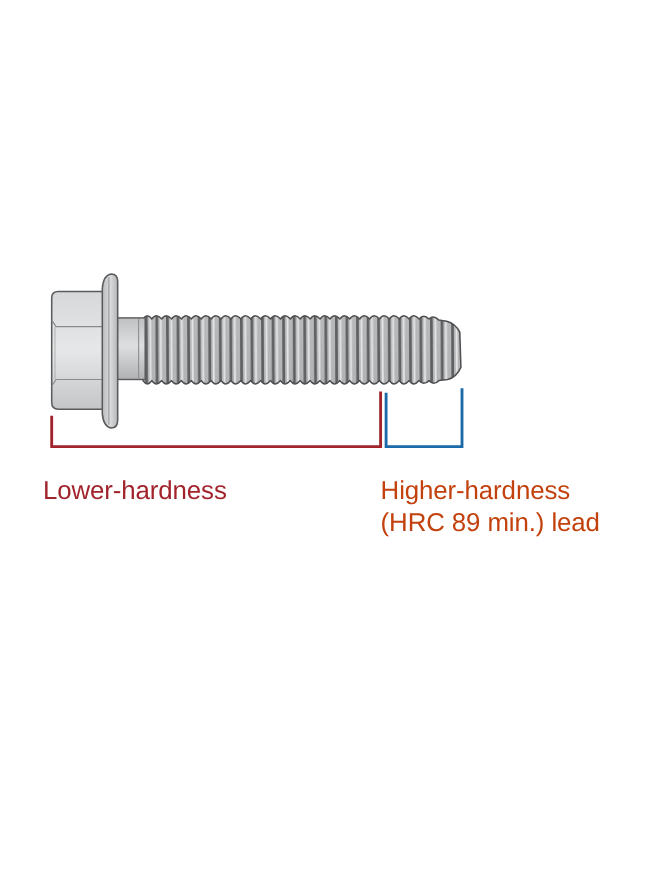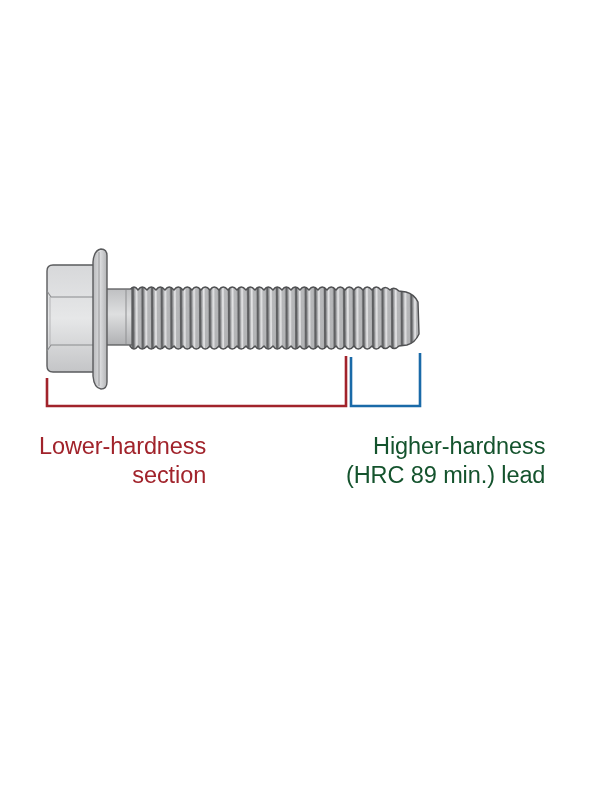--- a/index.html
+++ b/index.html
@@ -25,21 +25,20 @@
       position: absolute;
       left: 0;
       top: 0;
     }
     .label {
       position: absolute;
       font-size: 23.5px;
       line-height: 29px;
       font-weight: normal;
       letter-spacing: -0.1px;
-      text-align: right;
     }
     .label span {
       display: block;
       white-space: nowrap;
     }
     .label-lower {
       left: 39px;
       top: 432px;
     }
     .label-higher {
@@ -119,21 +118,20 @@
       <line x1="99" y1="252" x2="99" y2="386" stroke="#8e8f91" stroke-width="0.9"></line>
     </g>
 
     <path d="M47 378 L47 406 L346 406 L346 356" fill="none" stroke="#a1232b" stroke-width="2.6"></path>
 
     <path d="M351 357 L351 406 L420 406 L420 353" fill="none" stroke="#1a6aa8" stroke-width="2.6"></path>
   </svg>
 
   <div class="label label-lower" style="color:#a1232b;">
     <span>Lower-hardness</span>
-    <span>section</span>
   </div>
 
-  <div class="label label-higher" style="color:#14532d;">
+  <div class="label label-higher" style="color:#c2410c;">
     <span>Higher-hardness</span>
     <span>(HRC 89 min.) lead</span>
   </div>
 
 </div>
 
 </body></html>

